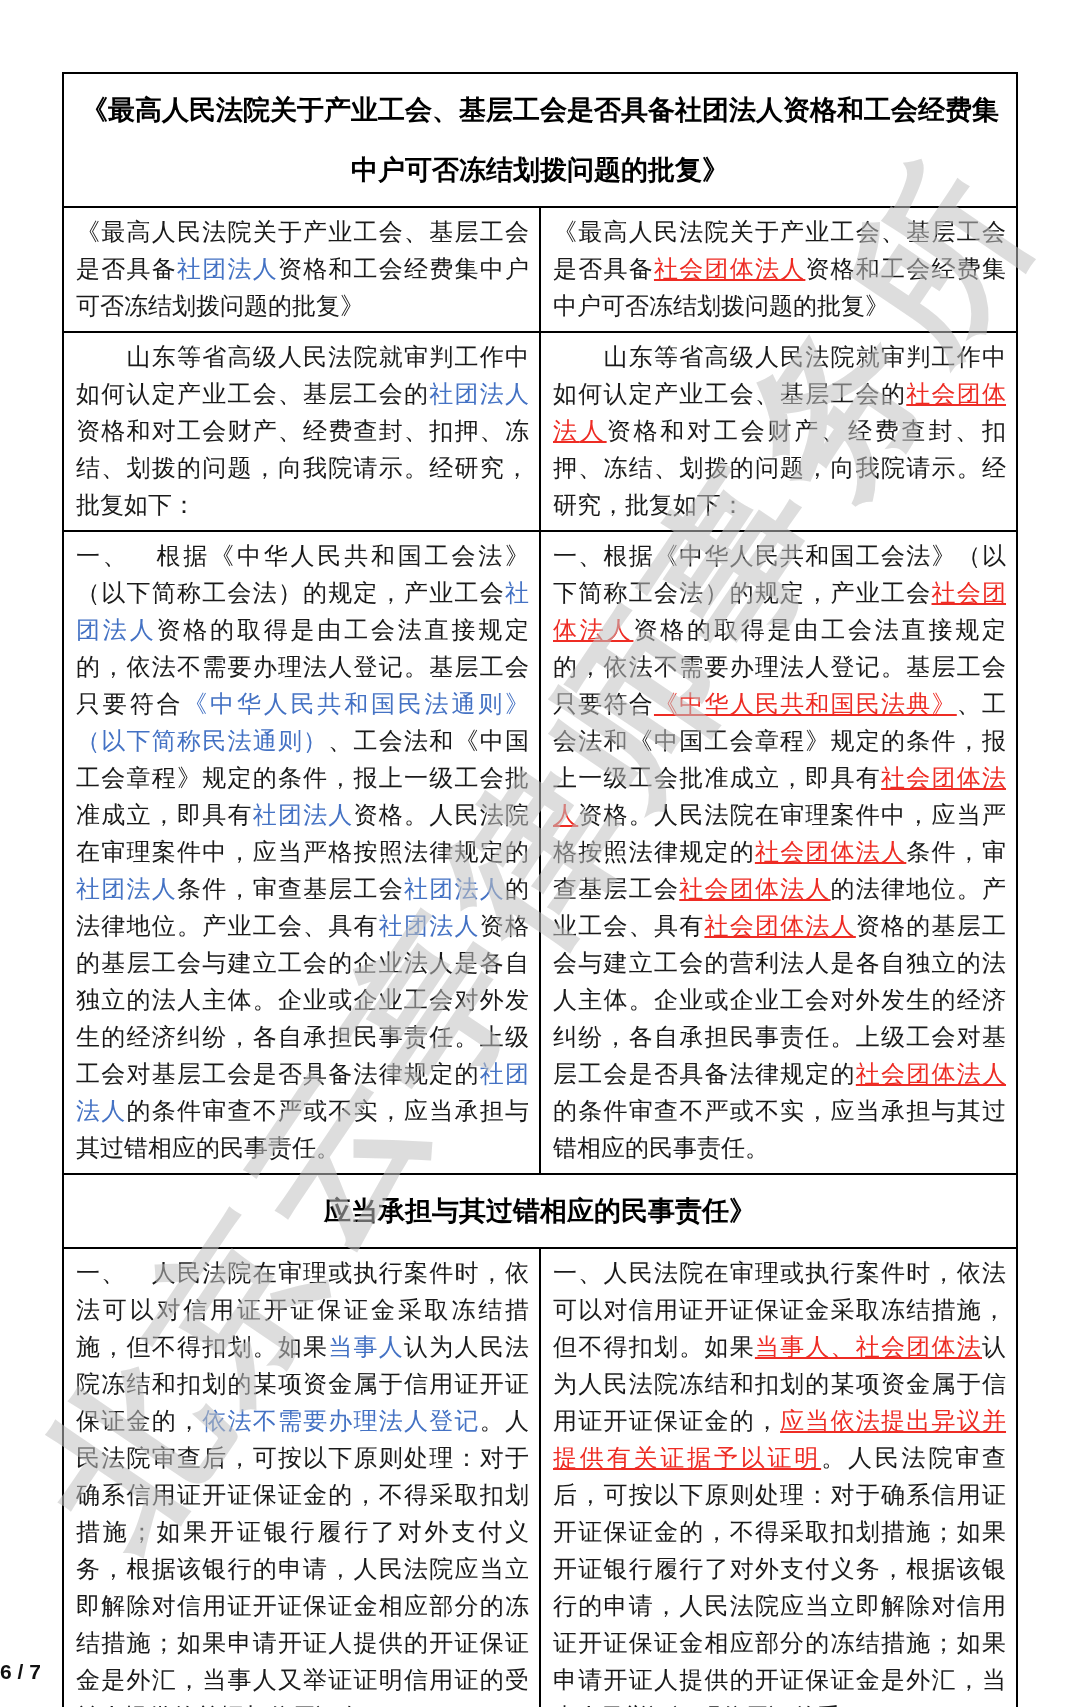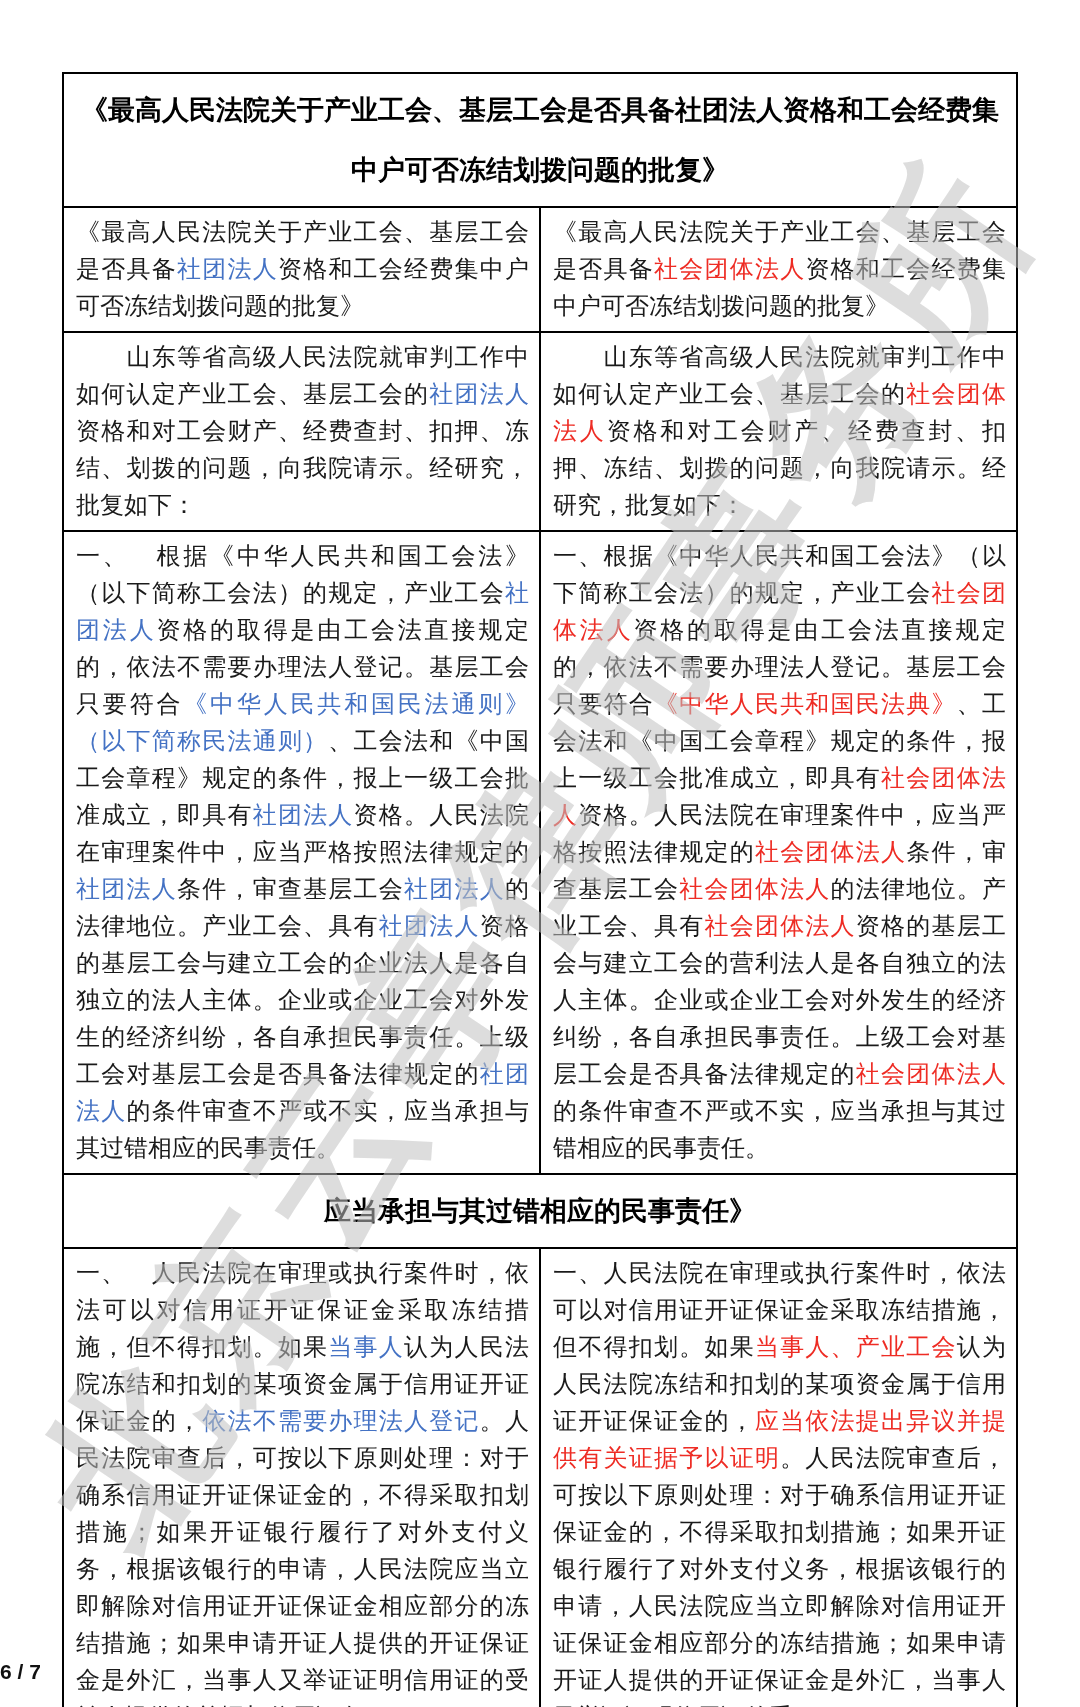--- a/index.html
+++ b/index.html
@@ -7,21 +7,21 @@
   .page{position:relative;width:1080px;height:1707px;background:#ffffff;overflow:hidden;}
   .doc{position:absolute;left:62px;top:72px;width:956px;}
   .titlebox{border:2px solid #000;text-align:center;font-weight:bold;font-size:27px;
             line-height:60px;padding:6px 14px;color:#000;}
   .titlebox + table, .titlebox2{margin-top:-2px;}
   table.cmp{width:100%;border-collapse:collapse;table-layout:fixed;margin-top:-2px;}
   table.cmp td{width:50%;border:2px solid #000;vertical-align:top;
                padding:5px 10px 7px 12px;font-size:24px;line-height:37px;
                text-align:justify;color:#1a1a1a;word-break:break-all;}
   .c-old{color:var(--old,#4472c4);}
-  .c-new{color:var(--new,#ee2c24);}
+  .c-new{color:var(--new,#ee2c24);text-decoration:underline;}
   .watermark{position:absolute;left:50%;top:50%;
              transform:translate(-50%,-50%) rotate(-56deg);
              font-size:168px;font-weight:bold;letter-spacing:12px;white-space:nowrap;
              color:var(--watermark,#c2c2c2);opacity:.55;pointer-events:none;z-index:5;}
   .footer{position:absolute;left:0;top:1660px;width:100%;text-align:left;
           font-size:21px;font-weight:bold;color:#111;}
 </style>
 </head>
 <body>
 
@@ -54,21 +54,21 @@
       </table>
 
     <div class="titlebox titlebox2">
         <div>应当承担与其过错相应的民事责任》</div>
       </div>
 
     <table class="cmp">
       <tbody>
           <tr>
         <td><span>一、　人民法院在审理或执行案件时，依法可以对信用证开证保证金采取冻结措施，但不得扣划。如果</span><span class="c-old">当事人</span><span>认为人民法院冻结和扣划的某项资金属于信用证开证保证金的，</span><span class="c-old">依法不需要办理法人登记</span><span>。人民法院审查后，可按以下原则处理：对于确系信用证开证保证金的，不得采取扣划措施；如果开证银行履行了对外支付义务，根据该银行的申请，人民法院应当立即解除对信用证开证保证金相应部分的冻结措施；如果申请开证人提供的开证保证金是外汇，当事人又举证证明信用证的受益人提供的单据与信用证条</span></td>
-        <td><span>一、人民法院在审理或执行案件时，依法可以对信用证开证保证金采取冻结措施，但不得扣划。如果</span><span class="c-new">当事人、产业工会</span><span>认为人民法院冻结和扣划的某项资金属于信用证开证保证金的，</span><span class="c-new">应当依法提出异议并提供有关证据予以证明</span><span>。人民法院审查后，可按以下原则处理：对于确系信用证开证保证金的，不得采取扣划措施；如果开证银行履行了对外支付义务，根据该银行的申请，人民法院应当立即解除对信用证开证保证金相应部分的冻结措施；如果申请开证人提供的开证保证金是外汇，当事人又举证证明信用证的受</span></td>
+        <td><span>一、人民法院在审理或执行案件时，依法可以对信用证开证保证金采取冻结措施，但不得扣划。如果</span><span class="c-new">当事人、社会团体法</span><span>认为人民法院冻结和扣划的某项资金属于信用证开证保证金的，</span><span class="c-new">应当依法提出异议并提供有关证据予以证明</span><span>。人民法院审查后，可按以下原则处理：对于确系信用证开证保证金的，不得采取扣划措施；如果开证银行履行了对外支付义务，根据该银行的申请，人民法院应当立即解除对信用证开证保证金相应部分的冻结措施；如果申请开证人提供的开证保证金是外汇，当事人又举证证明信用证的受</span></td>
       </tr>
     </tbody>
       </table>
 
   </div>
 
   <div class="footer">6 / 7</div>
 
 </div>
 

